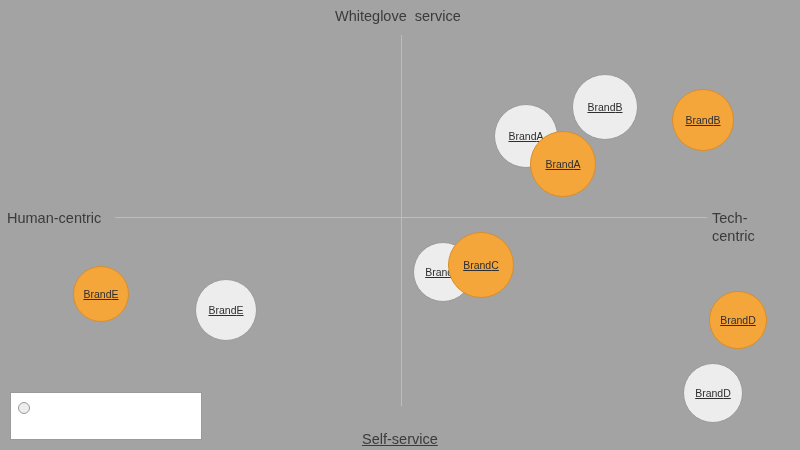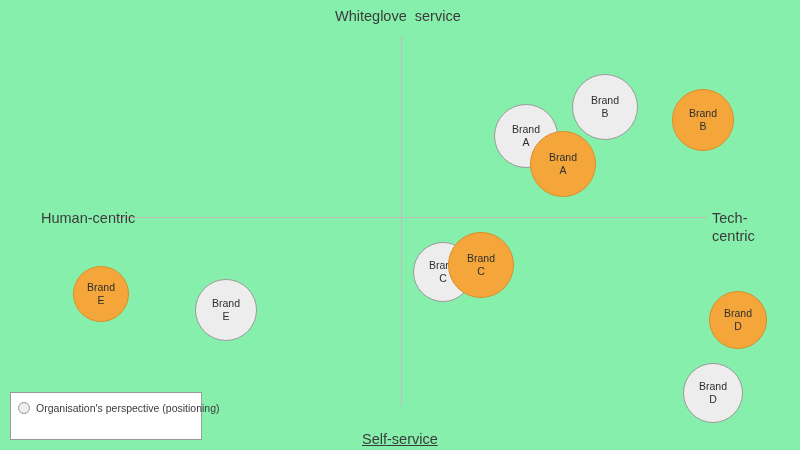--- a/index.html
+++ b/index.html
@@ -4,21 +4,21 @@
 <style>
   html, body {
     margin: 0;
     padding: 0;
     background: #ffffff;
   }
   #stage {
     position: relative;
     width: 800px;
     height: 450px;
-    background: #86efac;
+    background: #a3a3a3;
     font-family: "Liberation Sans", sans-serif;
     overflow: hidden;
   }
 
   
   .axis-h {
     position: absolute;
     left: 115px;
     top: 217px;
     width: 592px;
@@ -47,43 +47,43 @@
     top: 7px;
   }
   .label-bottom {
     left: 362px;
     top: 430px;
     text-decoration: underline;
   }
   .label-left {
     left: 7px;
     top: 209px;
-    margin-left: 34px;
   }
   .label-right {
     left: 712px;
     top: 209px;
     white-space: normal;
     width: 70px;
   }
 
   
   .bubble {
     position: absolute;
     box-sizing: border-box;
     border-radius: 50%;
     display: flex;
-    flex-direction: column;
+    flex-direction: row;
     align-items: center;
     justify-content: center;
     font-size: 10.5px;
     line-height: 13px;
     color: #2e2e2e;
     text-align: center;
     user-select: none;
+    text-decoration: underline;
   }
   .bubble.org {
     background: #ededed;
     border: 1px solid #9a9a9a;
   }
   .bubble.cust {
     background: #f5a63b;
     border: 1px solid #d98e28;
   }
   .bubble .bname { display: block; }
@@ -183,17 +183,16 @@
       </div>
       <div class="bubble cust" style="left: 73px; top: 266px; width: 56px; height: 56px; z-index: 24;">
         <span class="bname">Brand</span>
         <span class="bletter">E</span>
       </div>
     </div>
 
   <div class="legend">
     <div class="legend-row">
       <span class="legend-swatch org"></span>
-      <span class="legend-text">Organisation's perspective (positioning)</span>
     </div>
   </div>
 
 </div>
 
 </body></html>

